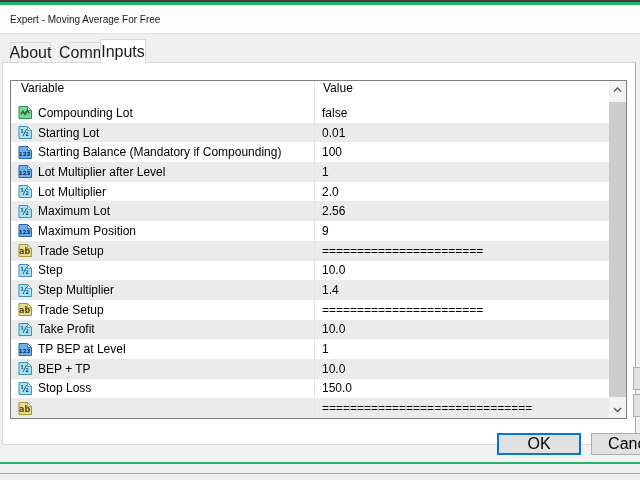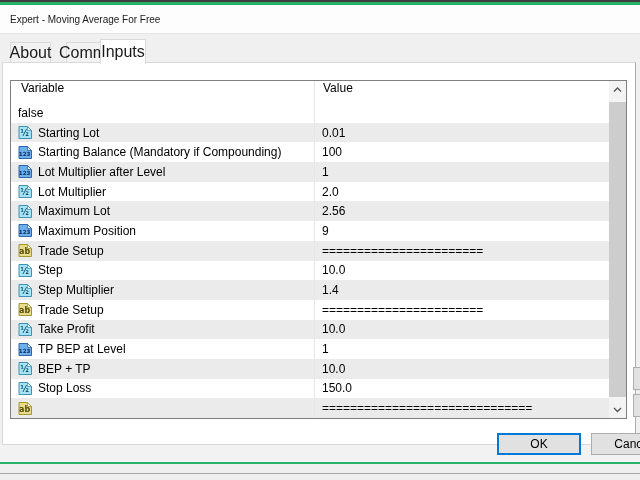--- a/index.html
+++ b/index.html
@@ -52,21 +52,21 @@
     display:flex;align-items:center;justify-content:center}
   .sb-btn.up{top:0}.sb-btn.down{bottom:0}
   #sb-thumb{position:absolute;left:0;top:21px;bottom:21px;width:17px;background:#cdcdcd}
 
   
   .cutoff-btn{position:absolute;left:633px;width:7px;height:23px;background:#e1e1e1;
     border:1px solid #adadad;border-right:none;box-sizing:border-box;z-index:5}
 
   
   .dlg-btn{position:absolute;top:433px;height:22px;box-sizing:border-box;
-    background:#e1e1e1;font-size:12px;font-family:"Liberation Sans",sans-serif;
+    background:#e1e1e1;font-size:16px;font-family:"Liberation Sans",sans-serif;
     display:flex;align-items:center;justify-content:center;z-index:6;color:#000;padding:0}
   #ok-btn{left:497px;width:84px;border:2px solid #0078d7}
   #cancel-btn{left:591px;width:84px;border:1px solid #adadad}
 
   
   #lower-strip{left:0;top:445px;width:640px;height:17px;background:#f2f2f2}
   #bottom-green{left:0;top:462px;width:640px;height:2px;background:#27b26a}
   #footer{left:0;top:464px;width:640px;height:16px;background:#efefef}
   #footer-line{left:0;top:473px;width:640px;height:1px;background:#a8a8a8}
 </style>
@@ -85,20 +85,28 @@
 <div class="tab active" style="left:100px;width:46px">Inputs</div>
 
 <div class="abs" id="page">
   <div id="table">
     <div id="thead">
       <div class="th var">Variable</div>
       <div class="th val">Value</div>
     </div>
     <div id="rows">
         <div class="trow">
+          <div class="cell var">
+            <svg class="picon" viewBox="0 0 14 13">
+              <path d="M1,0.5 L9.5,0.5 L13.5,4.5 L13.5,12.5 L1,12.5 Z" fill="#7fd49e" stroke="#2e8f58" stroke-width="1"></path>
+              <path d="M9.5,0.5 L13.5,4.5 L9.5,4.5 Z" fill="#ffffff" fill-opacity="0.85" stroke="#2e8f58" stroke-width="0.8"></path>
+              <polyline points="3,8.4 5,5.2 7,8.4 9.2,4.6 11.5,7.4" fill="none" stroke="#15632f" stroke-width="1.4"></polyline>
+            </svg>
+            <span>Compounding Lot</span>
+          </div>
           <div class="cell val">false</div>
         </div>
         <div class="trow alt">
           <div class="cell var">
             <svg class="picon" viewBox="0 0 14 13">
               <path d="M1,0.5 L9.5,0.5 L13.5,4.5 L13.5,12.5 L1,12.5 Z" fill="#a9e2f3" stroke="#3e93b4" stroke-width="1"></path>
               <path d="M9.5,0.5 L13.5,4.5 L9.5,4.5 Z" fill="#ffffff" fill-opacity="0.85" stroke="#3e93b4" stroke-width="0.8"></path>
               <text x="6.6" y="10.3" font-size="8" font-weight="bold" text-anchor="middle" fill="#0b4f6e" font-family="DejaVu Sans, sans-serif">½</text>
             </svg>
             <span>Starting Lot</span>

